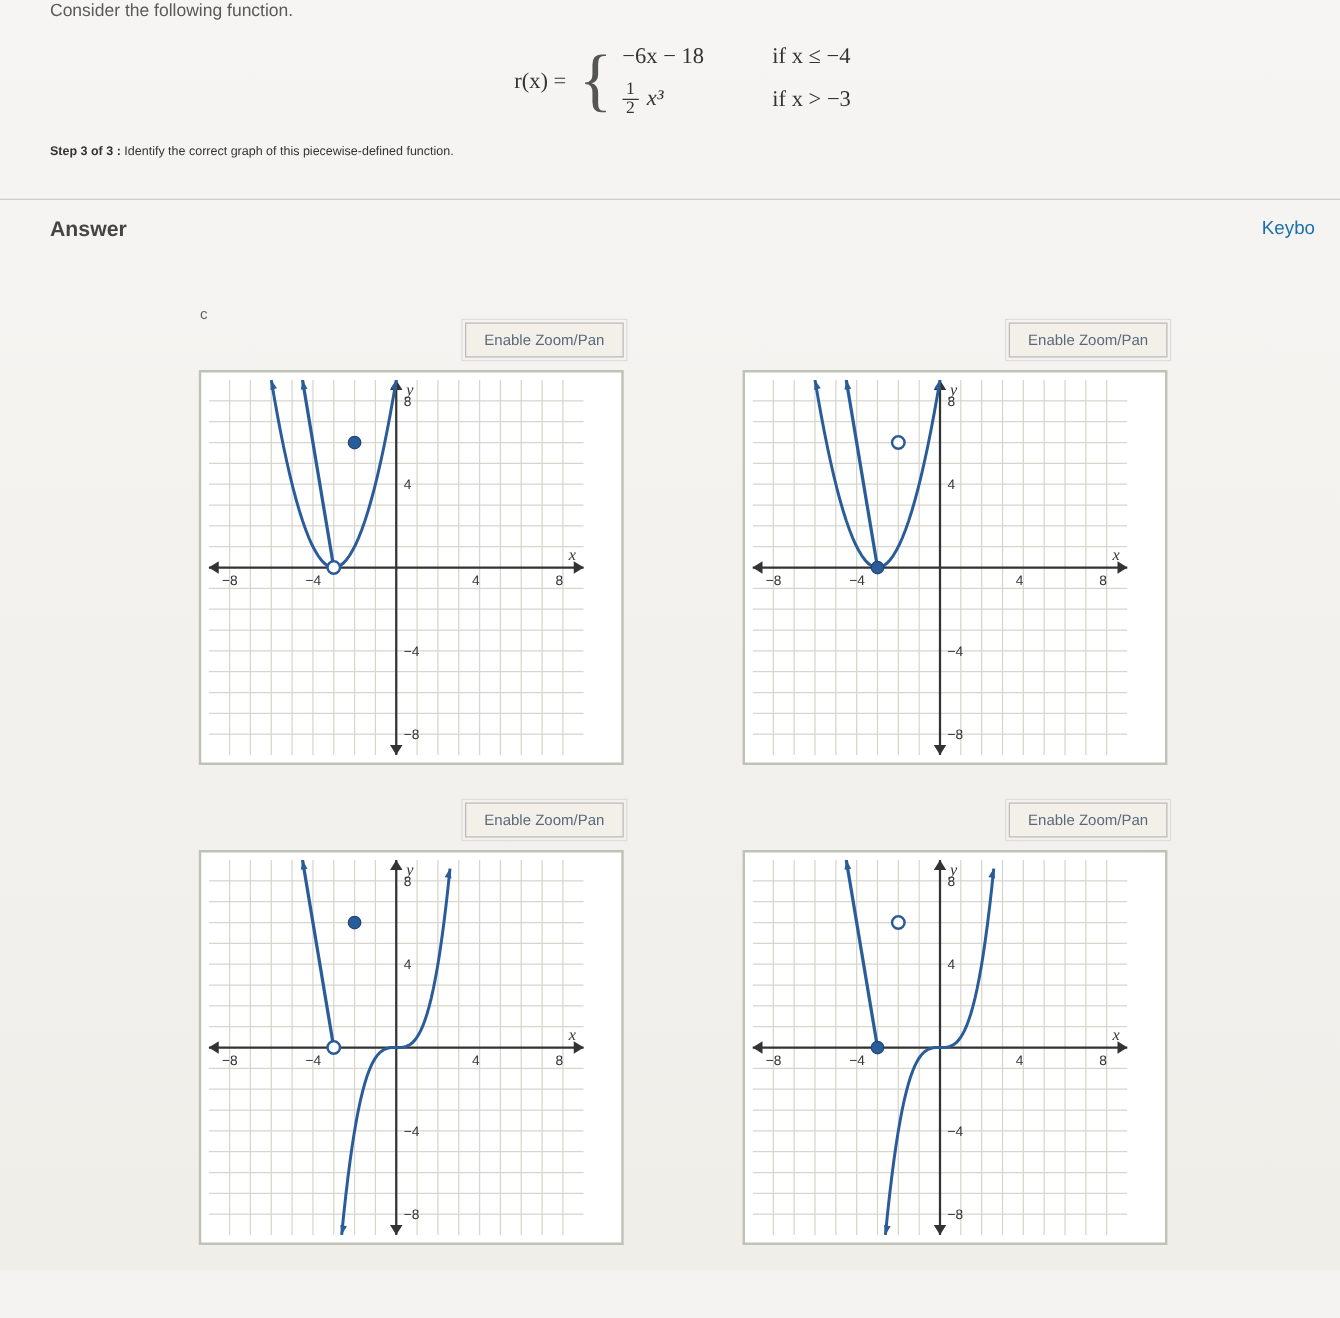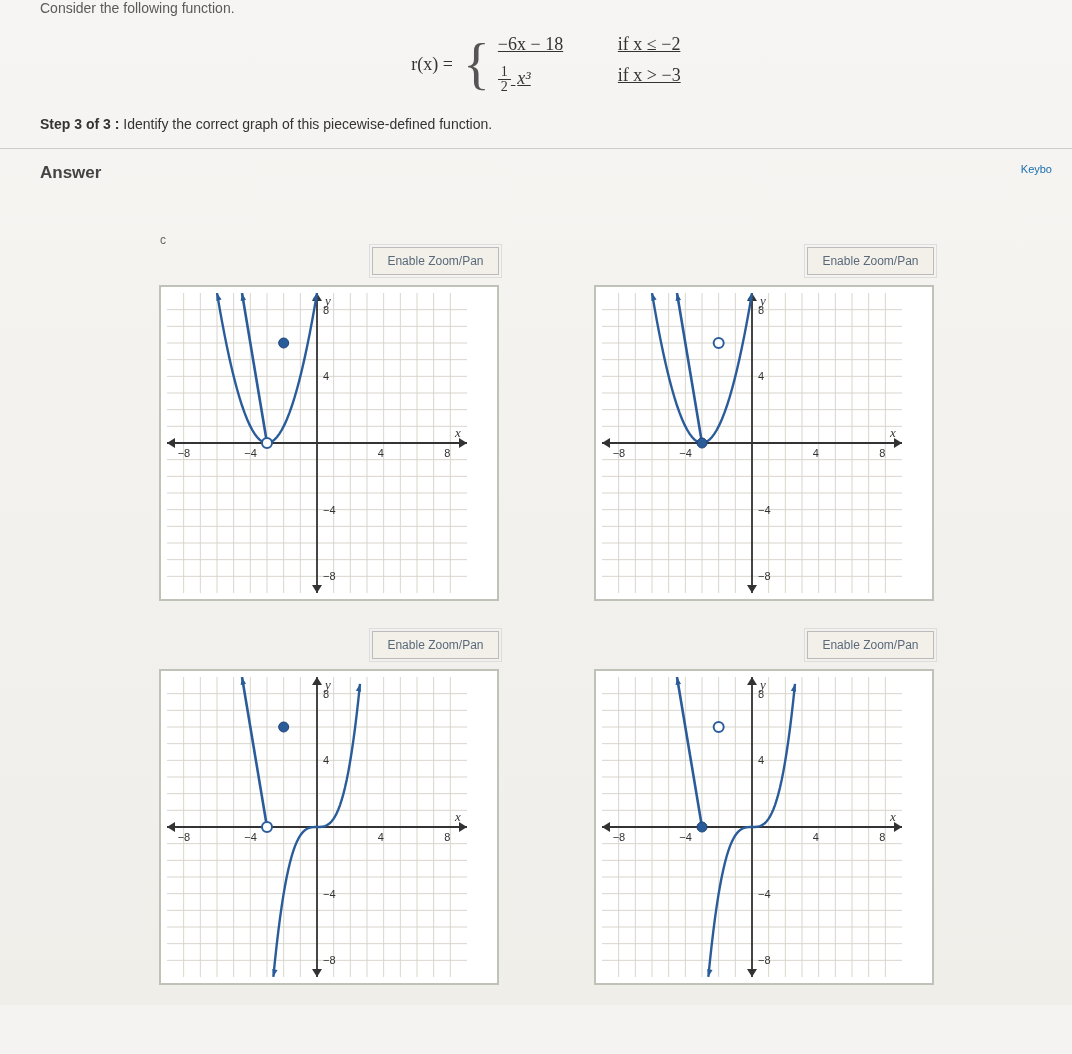--- a/index.html
+++ b/index.html
@@ -26,40 +26,40 @@
     justify-content: center;
     align-items: center;
     font-family: "Times New Roman", serif;
     font-size: 18px;
     color: #333;
     margin-bottom: 22px;
   }
   .rx { margin-right: 10px; }
   .brace { font-size: 56px; line-height: 56px; margin-right: 8px; color:#555; }
   .cases { display: flex; flex-direction: column; gap: 10px; }
-  .caserow { display: flex; align-items: flex-start; text-decoration: underline; }
+  .caserow { display: flex; align-items: center; }
   .caserow .expr { width: 120px; }
   .frac { display:inline-flex; flex-direction:column; align-items:center; vertical-align:middle; font-size:14px; line-height:1; }
   .frac .num { border-bottom:1px solid #333; padding:0 3px; }
   .frac .den { padding:0 3px; }
   .step {
-    font-size: 14px;
+    font-size: 10px;
     color: #333;
-    margin-bottom: 16px;
+    margin-bottom: 32px;
   }
   .step b { font-weight: bold; }
   .hr { height:1px; background:#ccc; margin: 0 -20px 14px -40px; }
   .answer-row {
     display:flex;
     justify-content:space-between;
     align-items:flex-start;
     margin-bottom: 40px;
   }
   .answer-label { font-size: 17px; color:#444; font-weight:bold; }
-  .keybo { font-size:11px; color:#1a6fae; }
+  .keybo { font-size:15px; color:#1a6fae; }
   .grid {
     display:grid;
     grid-template-columns: 1fr 1fr;
     gap: 30px 50px;
     justify-items: center;
     margin: 0 auto;
     width: 820px;
   }
   .panel { width: 340px; }
   .zoom-btn {
@@ -100,21 +100,21 @@
 
 <div class="page">
   <div class="intro">Consider the following function.</div>
 
   <div class="eqwrap">
     <span class="rx">r(x) =</span>
     <span class="brace">{</span>
     <div class="cases">
       <div class="caserow">
         <span class="expr">−6x − 18</span>
-        <span>if x ≤ −2</span>
+        <span>if x ≤ −4</span>
       </div>
       <div class="caserow">
         <span class="expr">
           <span class="frac">
             <span class="num">1</span>
             <span class="den">2</span>
           </span>
           <span style="font-style:italic;margin-left:2px;">x³</span>
         </span>
         <span>if x &gt; −3</span>

